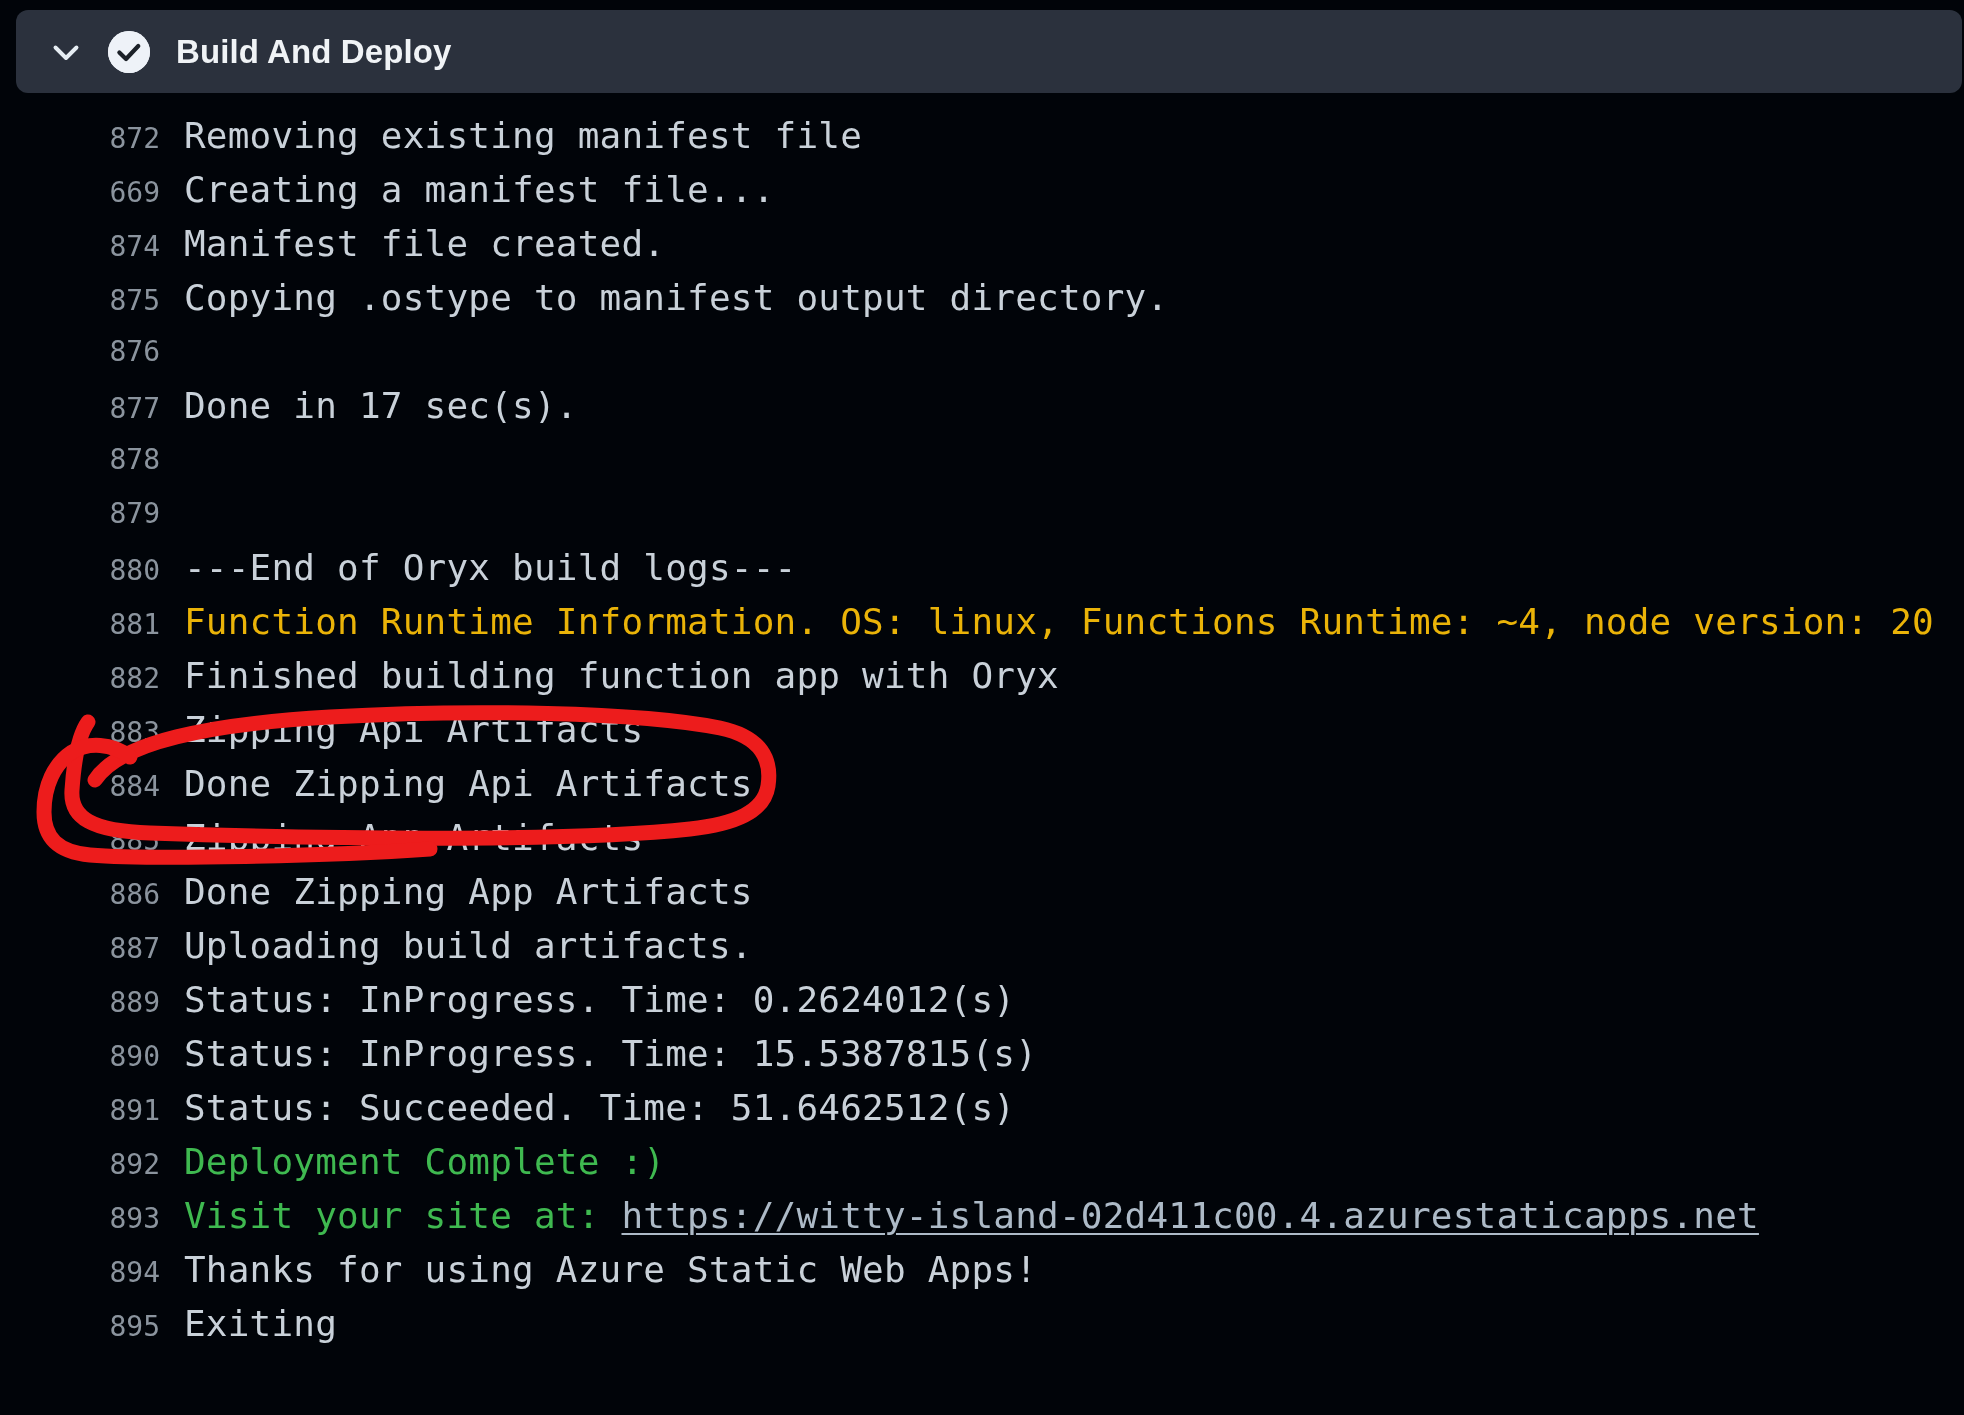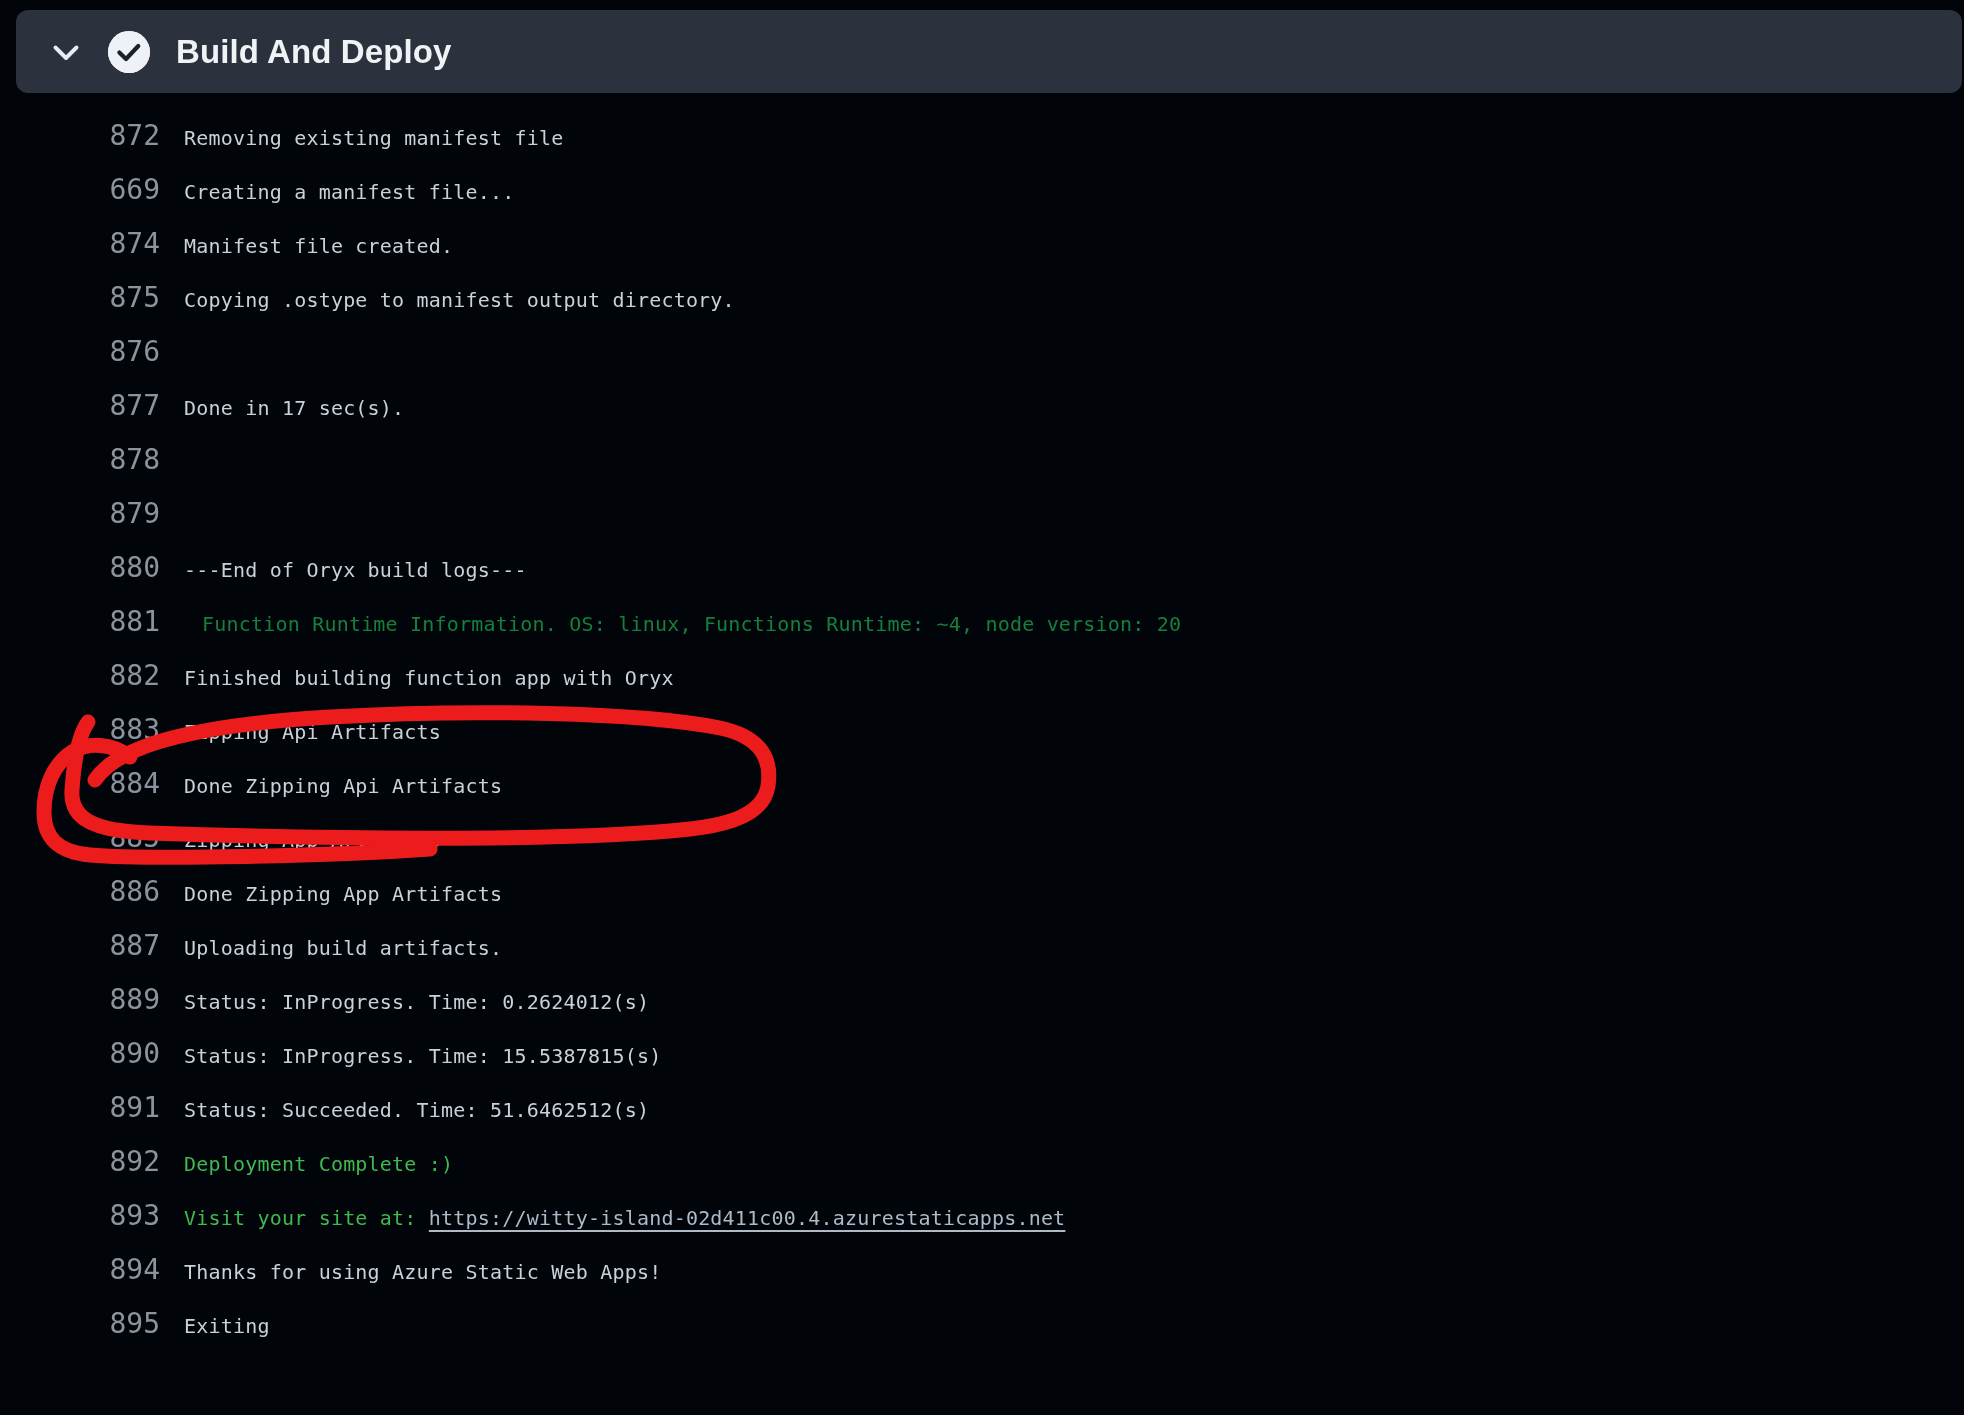--- a/index.html
+++ b/index.html
@@ -88,29 +88,29 @@
     text-align: right;
     padding-right: 24px;
     color: #8b949e;
     font-size: 28px;
     font-family: "DejaVu Sans Mono", "Liberation Mono", monospace;
     user-select: none;
     margin-left: 24px;
   }
 
   .lt {
-    font-size: 20px;
+    font-size: 36px;
     font-family: "DejaVu Sans Mono", "Liberation Mono", monospace;
     color: #c9d1d9;
     letter-spacing: 0.2px;
     white-space: pre;
   }
 
   .lt.c-white  { color: #c9d1d9; }
-  .lt.c-orange { color: #15803d; margin-left: 18px; }
+  .lt.c-orange { color: #eab308; }
   .lt.c-green  { color: #3fb950; }
 
   .lt a, .lt .urlpart {
     color: #adbac7;
     text-decoration: underline;
     text-underline-offset: 5px;
     text-decoration-thickness: 2px;
   }
 
   

